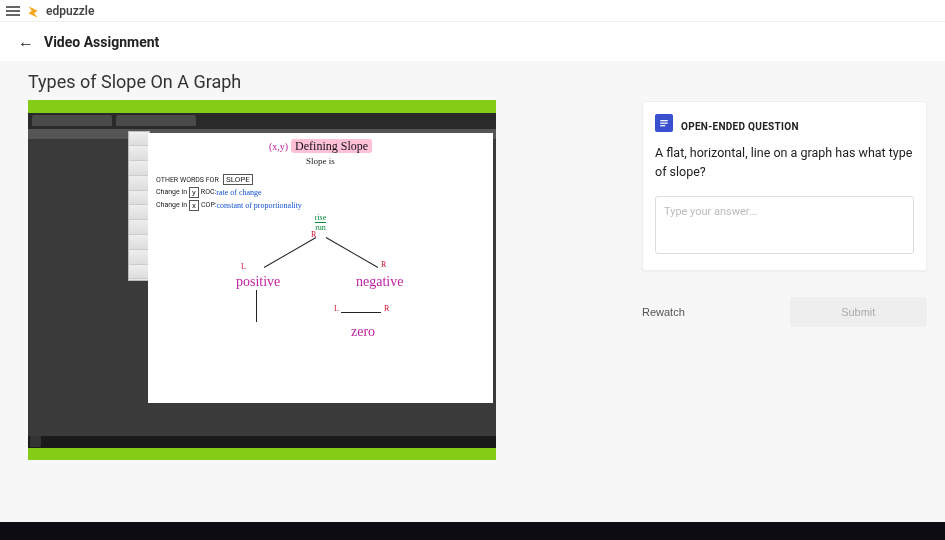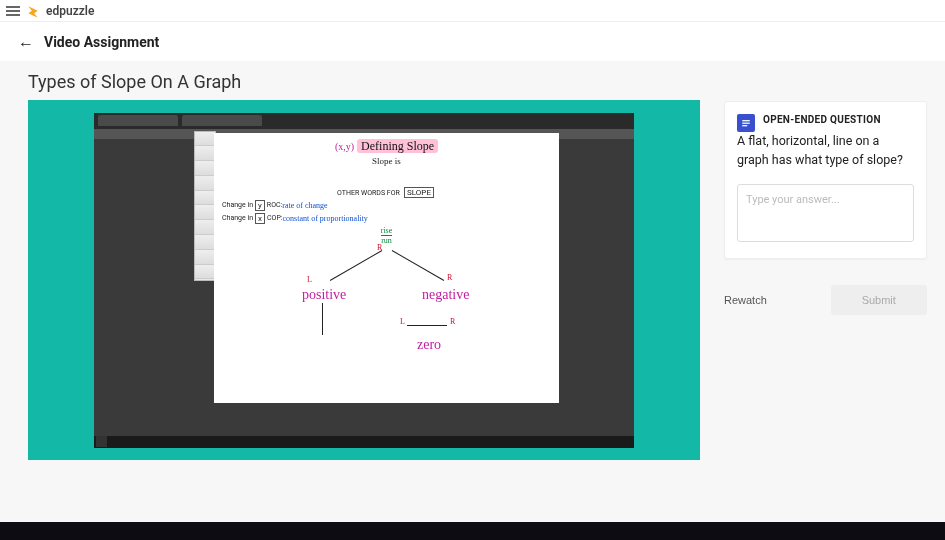--- a/index.html
+++ b/index.html
@@ -13,21 +13,21 @@
 
   .back-row { display: flex; align-items: center; gap: 10px; padding: 10px 18px; background: #fff; }
   .back-arrow { font-size: 16px; font-weight: bold; cursor: pointer; }
   .back-title { font-size: 14px; font-weight: 700; }
 
   .content { display: flex; padding: 10px 18px 18px 28px; gap: 24px; }
   .left-col { flex: 1; }
   .title { font-size: 18px; font-weight: 400; color: #333; margin-bottom: 8px; }
   .byline { font-size: 10px; color: #777; margin-bottom: 10px; }
 
-  .video-frame { width: 672px; height: 360px; background: #14b8a6; position: relative; display: flex; align-items: center; justify-content: center; }
+  .video-frame { width: 468px; height: 360px; background: #84cc16; position: relative; display: flex; align-items: center; justify-content: center; }
   .slide { width: 540px; height: 335px; background: #3a3a3a; position: relative; display: flex; align-items: center; justify-content: center; }
   .whiteboard { width: 345px; height: 270px; background: #fff; position: absolute; left: 120px; top: 20px; padding: 6px 8px; font-size: 9px; color: #222; }
   .toolbar-strip { position: absolute; left: 100px; top: 18px; width: 22px; height: 150px; background: #e8e8e8; border: 1px solid #bbb; display: flex; flex-direction: column; }
   .toolbar-strip div { flex: 1; border-bottom: 1px solid #ccc; background: linear-gradient(#eee,#ddd); }
   .tab-strip { position: absolute; left: 0; top: 0; right: 0; height: 16px; background: #2a2a2a; display: flex; align-items: center; padding: 0 4px; gap: 4px; }
   .tab-strip .tab { width: 80px; height: 11px; background: #4a4a4a; border-radius: 2px 2px 0 0; }
   .url-strip { position: absolute; left: 0; top: 16px; right: 0; height: 10px; background: #555; }
   .task-strip { position: absolute; left: 0; bottom: 0; right: 0; height: 12px; background: #1a1a1a; display: flex; align-items: center; }
   .task-strip .start { width: 11px; height: 11px; background: #333; margin-left: 2px; }
 
@@ -42,21 +42,21 @@
   .wb-lbl { font-size: 7px; }
   .wb-section { text-align: center; margin-top: 10px; font-family: cursive; font-size: 12px; }
   .wb-red { color: #d01030; }
   .wb-tree { position: relative; height: 110px; }
   .wb-tree .node { position: absolute; font-family: cursive; font-size: 14px; }
   .wb-line { position: absolute; background: #222; height: 1px; transform-origin: left center; }
   .wb-arrow { position:absolute; width:1px; background:#222; }
 
   .right-col { width: 285px; padding-top: 30px; }
   .q-card { background: #fff; border: 1px solid #eee; border-radius: 3px; padding: 12px; box-shadow: 0 1px 2px rgba(0,0,0,0.04); }
-  .q-header { display: flex; align-items: flex-start; gap: 8px; }
+  .q-header { display: flex; align-items: flex-end; gap: 8px; margin-bottom: 12px; }
   .q-badge { width: 18px; height: 18px; background: #3850d0; border-radius: 2px; display: flex; align-items: center; justify-content: center; }
   .q-badge svg { width: 10px; height: 10px; fill: #fff; }
   .q-type { font-size: 10px; font-weight: 700; letter-spacing: 0.3px; color: #222; }
   .q-text { font-size: 12.5px; color: #222; line-height: 1.5; margin-bottom: 14px; }
   .answer-box { width: 100%; height: 58px; border: 1px solid #ddd; border-radius: 3px; padding: 8px; font-size: 11px; color: #999; font-family: inherit; resize: none; }
   .answer-box::placeholder { color: #bbb; }
   .btn-row { display: flex; justify-content: space-between; margin-top: 26px; gap: 10px; }
   .btn { flex: 1; height: 30px; border: none; border-radius: 3px; font-size: 11px; cursor: pointer; }
   .btn-rewatch { background: transparent; color: #555; text-align: left; }
   .btn-submit { background: #eee; color: #aaa; }
@@ -106,21 +106,21 @@
             <div></div>
             <div></div>
             <div></div>
         </div>
         <div class="whiteboard">
           <div class="wb-title">
             <span class="wb-coord">(x,y)</span>
             <span class="pink">Defining Slope</span>
           </div>
           <div class="wb-sub">Slope is</div>
-          <div style="text-align:center; margin-top:21px;">
+          <div style="text-align:left; margin-top:8px;">
             <span class="wb-lbl">OTHER WORDS FOR</span>
             <span class="wb-box">SLOPE</span>
           </div>
           <div class="wb-row">
             <span class="wb-lbl">Change in</span>
             <span class="wb-box">y</span>
             <span class="wb-lbl">ROC:</span>
             <span class="wb-blue">rate of change</span>
           </div>
           <div class="wb-row">

